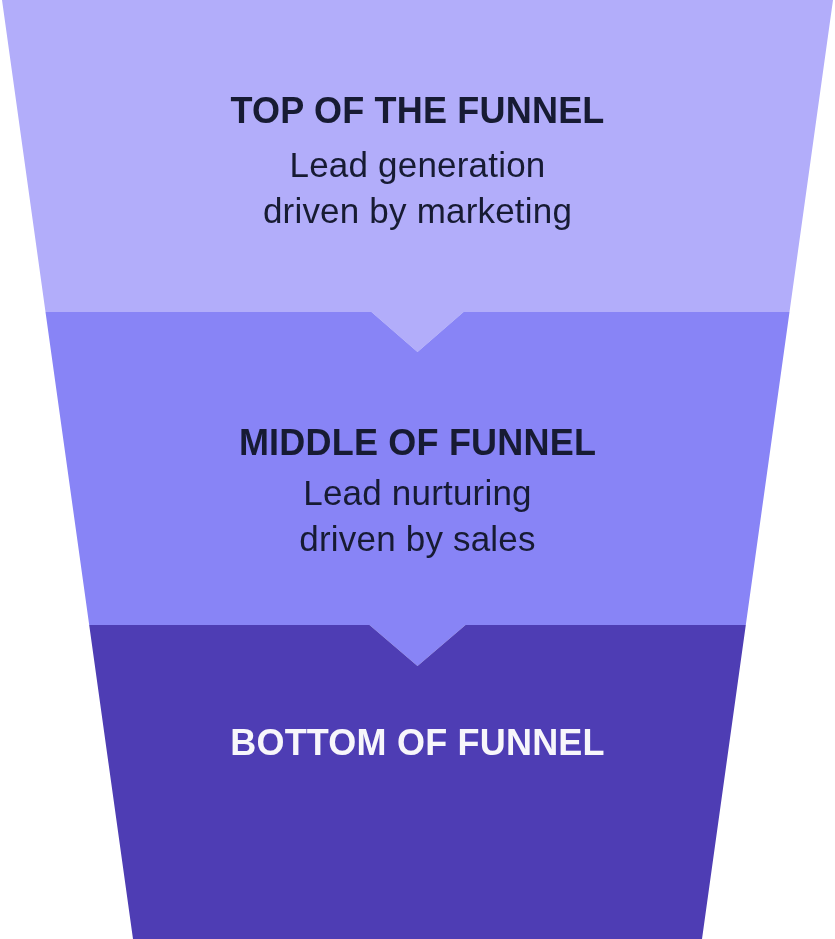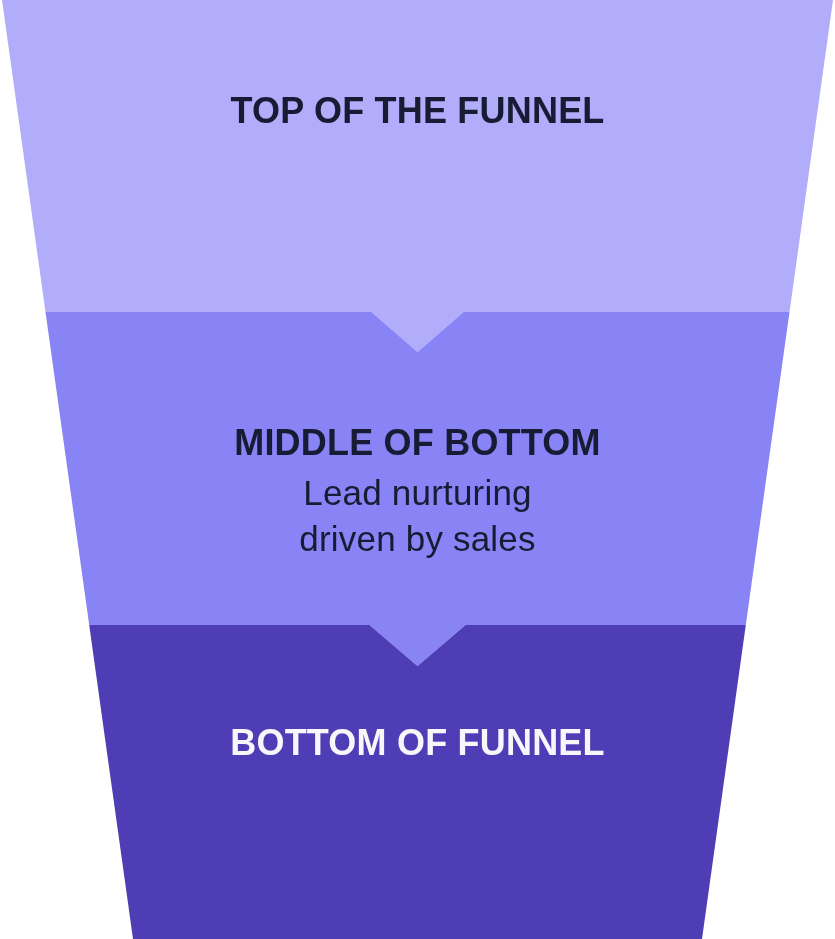--- a/index.html
+++ b/index.html
@@ -62,24 +62,26 @@
   <svg class="funnel-svg" viewBox="0 0 835 939" xmlns="http://www.w3.org/2000/svg">
     <polygon points="2,0 833,0 789.5,312 463.5,312 417.5,352 371.5,312 45.5,312" fill="#b2adfa"></polygon>
     <polygon points="45.5,312 371.5,312 417.5,352 463.5,312 789.5,312 745.8,625 465.5,625 417.5,666 369.5,625 89.2,625" fill="#8884f6"></polygon>
     <polygon points="89.2,625 369.5,625 417.5,666 465.5,625 745.8,625 702,939 133,939" fill="#4e3db4"></polygon>
   </svg>
 
   <div class="stage-label label-top-title dark-text">
     <div class="stage-title">TOP OF THE FUNNEL</div>
   </div>
   <div class="stage-label label-top-desc dark-text">
+    <div class="stage-desc">Lead generation</div>
+    <div class="stage-desc">driven by marketing</div>
   </div>
 
   <div class="stage-label label-middle-title dark-text">
-    <div class="stage-title">MIDDLE OF BOTTOM</div>
+    <div class="stage-title">MIDDLE OF FUNNEL</div>
   </div>
   <div class="stage-label label-bottom-title light-text">
     <div class="stage-title">BOTTOM OF FUNNEL</div>
   </div>
 
   <div class="stage-label label-middle-desc dark-text">
     <div class="stage-desc">Lead nurturing</div>
     <div class="stage-desc">driven by sales</div>
   </div>
 

